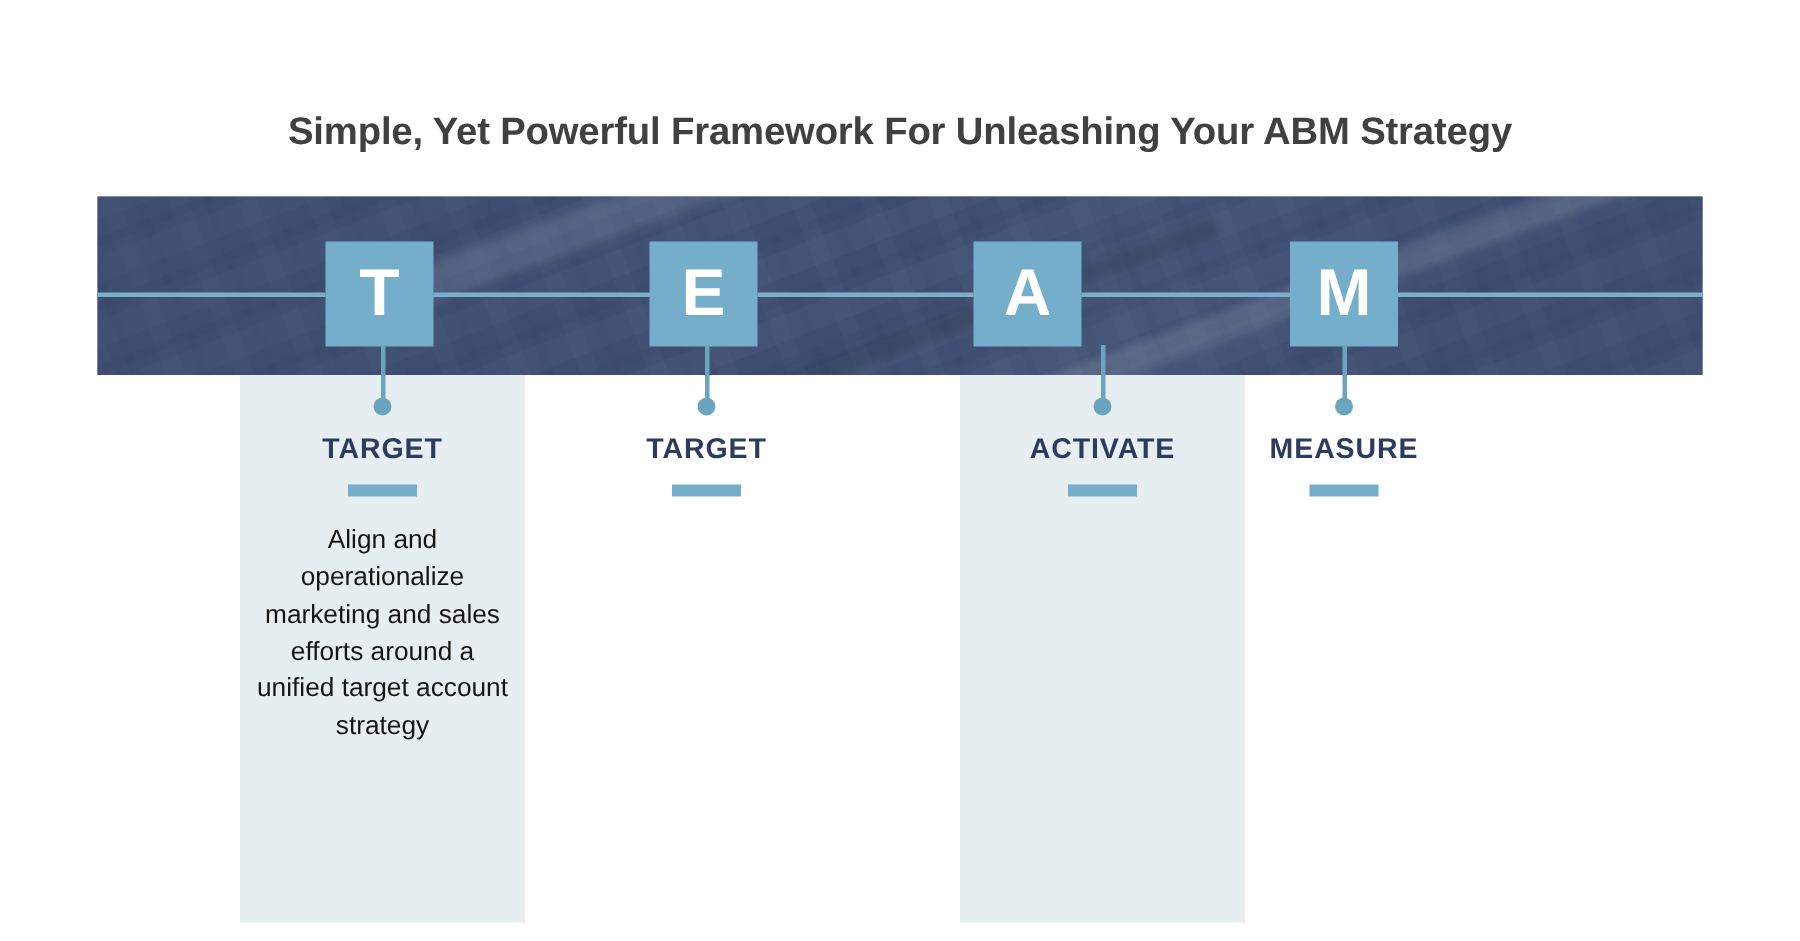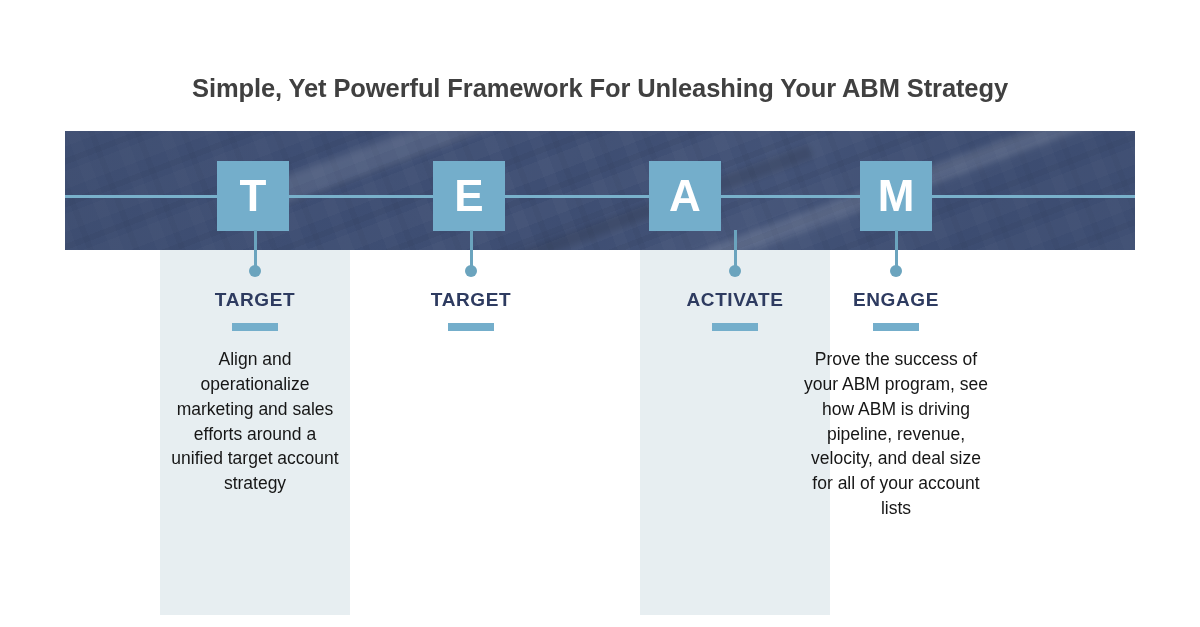--- a/index.html
+++ b/index.html
@@ -232,18 +232,17 @@
   <div class="column shaded" style="left:592px;margin-left:48px;">
     <div class="stem"></div>
     <div class="stem-dot"></div>
     <div class="col-label">ACTIVATE</div>
     <div class="col-rule"></div>
   </div>
 
   <div class="column" style="left:801px;">
     <div class="stem"></div>
     <div class="stem-dot"></div>
-    <div class="col-label">ENGAGE</div>
-    <div class="col-rule"></div>
-    <div class="col-body wide">Prove the success of your ABM program, see how ABM is driving pipeline, revenue, velocity, and deal size for all of your account lists</div>
+    <div class="col-label">MEASURE</div>
+    <div class="col-rule"></div>
   </div>
 
 </div>
 
 </body></html>

